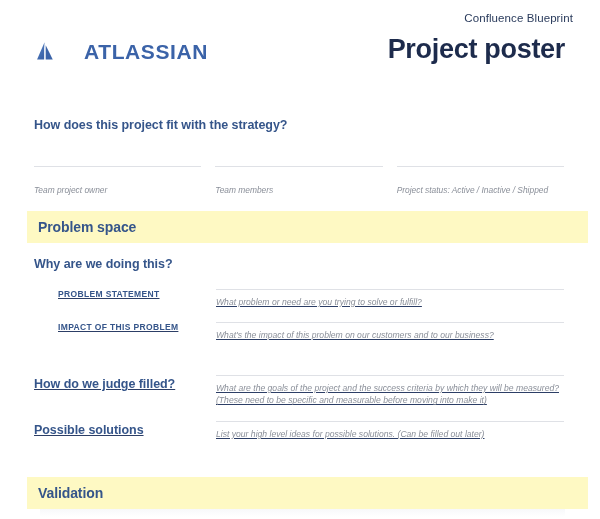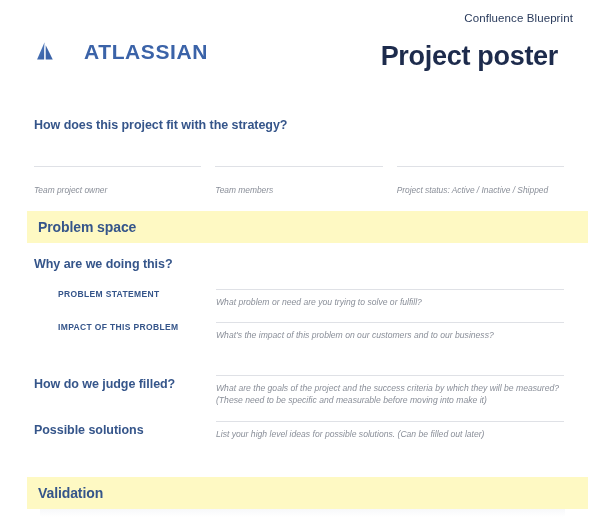--- a/index.html
+++ b/index.html
@@ -65,21 +65,21 @@
     line-height: 1.2;
     margin: 0 0 2px 0;
     font-weight: normal;
   }
   .big-title {
     font-size: 27px;
     font-weight: bold;
     color: #1d2b4c;
     letter-spacing: -0.3px;
     line-height: 1.15;
-    margin: 15px;
+    margin: 8px;
   }
 
   
   .q-heading {
     font-size: 12.5px;
     font-weight: bold;
     color: #35558a;
     letter-spacing: -0.05px;
     margin: 0;
   }
@@ -157,20 +157,21 @@
     border-radius: 0 0 3px 3px;
   }
 
   
   .row {
     position: absolute;
     left: 34px;
     width: 530px;
     display: flex;
     align-items: flex-start;
+    text-decoration: underline;
   }
   .row-label {
     width: 182px;
     flex: 0 0 182px;
   }
   .row-label-indent {
     padding-left: 24px;
     width: 158px;
     flex: 0 0 158px;
   }

